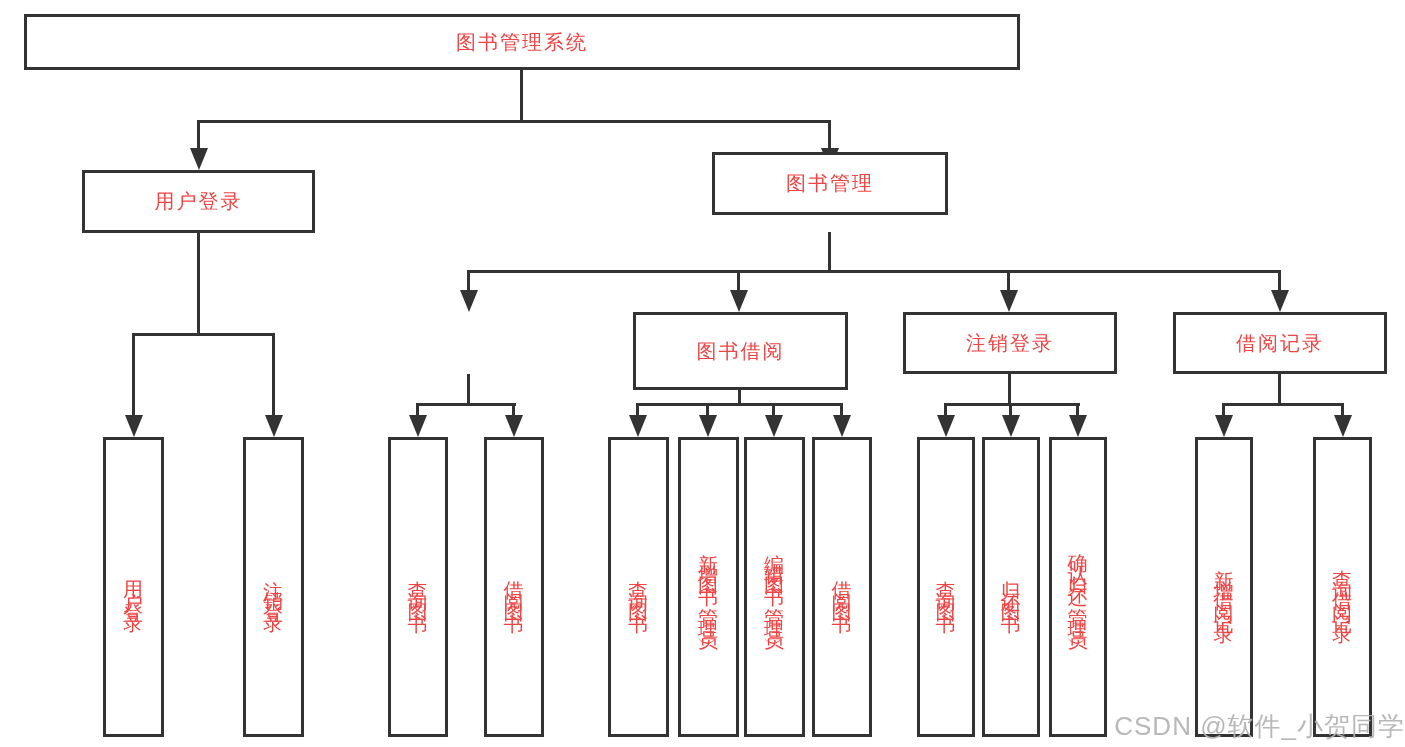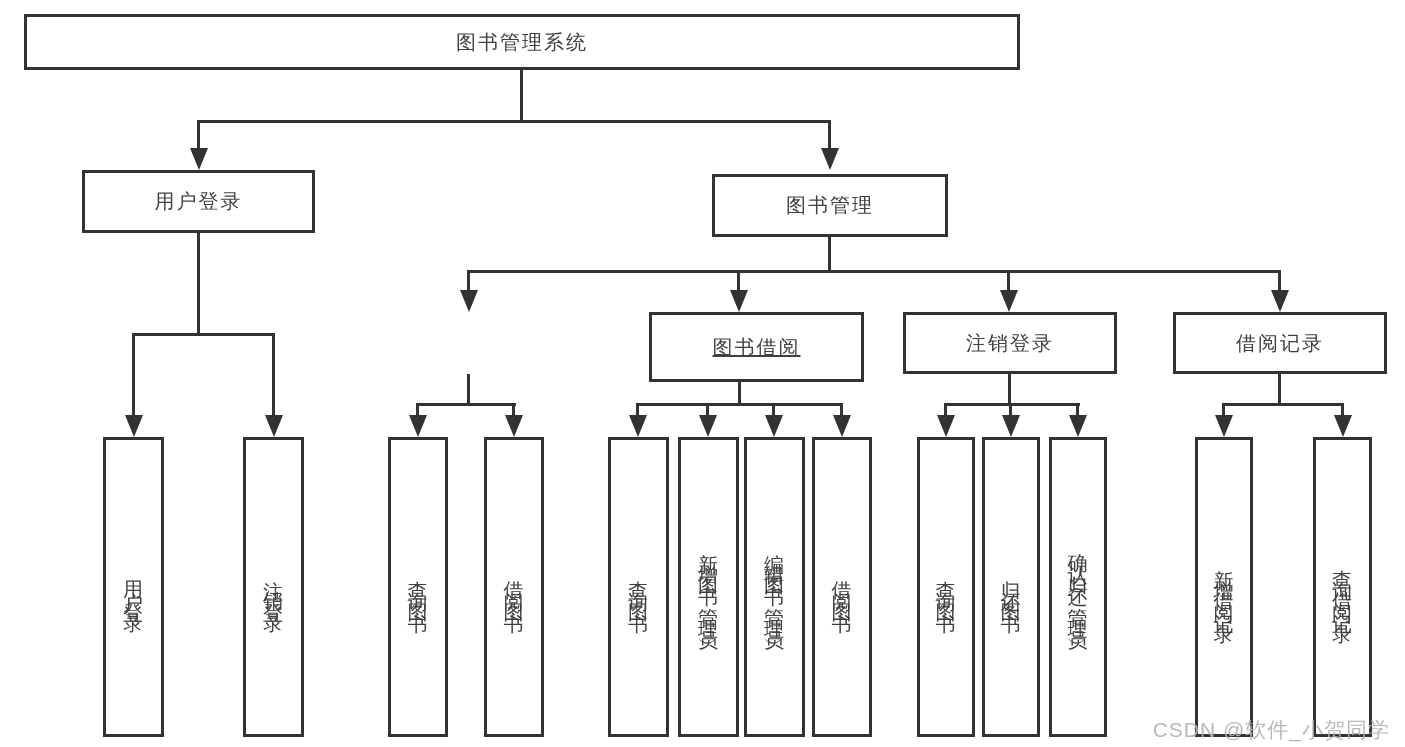--- a/index.html
+++ b/index.html
@@ -2,36 +2,36 @@
 <html><head>
 <meta charset="utf-8">
 <style>
   html,body{margin:0;padding:0;background:#ffffff;}
   .canvas{
     position:relative;width:1405px;height:747px;background:#ffffff;overflow:hidden;
     font-family:"Liberation Sans",sans-serif;
   }
   .box{
     position:absolute;background:#ffffff;border:3px solid #333333;box-sizing:border-box;
-    display:flex;align-items:center;justify-content:center;color:#404040;z-index:2;
+    display:flex;align-items:center;justify-content:center;color:#ef4444;z-index:2;
   }
   .box.h span{font-size:20px;letter-spacing:2px;white-space:nowrap;}
   .box.v span{
     writing-mode:vertical-rl;text-orientation:mixed;
     font-size:20px;letter-spacing:11px;line-height:1;
   }
   .ln{position:absolute;background:#333333;width:3px;z-index:1;}
   .ar{
     position:absolute;width:0;height:0;z-index:1;
     border-left:9px solid transparent;border-right:9px solid transparent;
     border-top:22px solid #333333;
   }
   .watermark{
-    position:absolute;right:15px;bottom:3px;z-index:5;
-    color:rgba(178,178,178,0.92);font-size:21px;letter-spacing:1px;white-space:nowrap;
+    position:absolute;right:0;bottom:3px;z-index:5;
+    color:rgba(178,178,178,0.92);font-size:26px;letter-spacing:1px;white-space:nowrap;
   }
 </style>
 </head>
 <body>
 
 <div class="canvas">
 
   <div class="ln" style="left:520px;top:70px;height:51px;"></div>
   <div class="ln" style="left:197px;top:120px;width:634px;height:3px;"></div>
   <div class="ln" style="left:197px;top:120px;height:32px;"></div>
@@ -91,25 +91,25 @@
   <div class="ar" style="left:1215px;top:415px;"></div>
   <div class="ar" style="left:1334px;top:415px;"></div>
 
   <div class="box h" style="left:24px;top:14px;width:996px;height:56px;">
     <span>图书管理系统</span>
   </div>
 
   <div class="box h" style="left:82px;top:170px;width:233px;height:63px;">
     <span>用户登录</span>
   </div>
-  <div class="box h" style="left:712px;top:174px;width:236px;height:63px;">
+  <div class="box h" style="left:712px;top:152px;width:236px;height:63px;">
     <span>图书管理</span>
   </div>
 
-  <div class="box h" style="left:649px;top:312px;width:215px;height:70px;text-decoration:underline;">
+  <div class="box h" style="left:633px;top:312px;width:215px;height:78px;">
     <span>图书借阅</span>
   </div>
   <div class="box h" style="left:903px;top:312px;width:214px;height:62px;">
     <span>注销登录</span>
   </div>
   <div class="box h" style="left:1173px;top:312px;width:214px;height:62px;">
     <span>借阅记录</span>
   </div>
 
   <div class="box v" style="left:103px;top:437px;width:61px;height:300px;">

